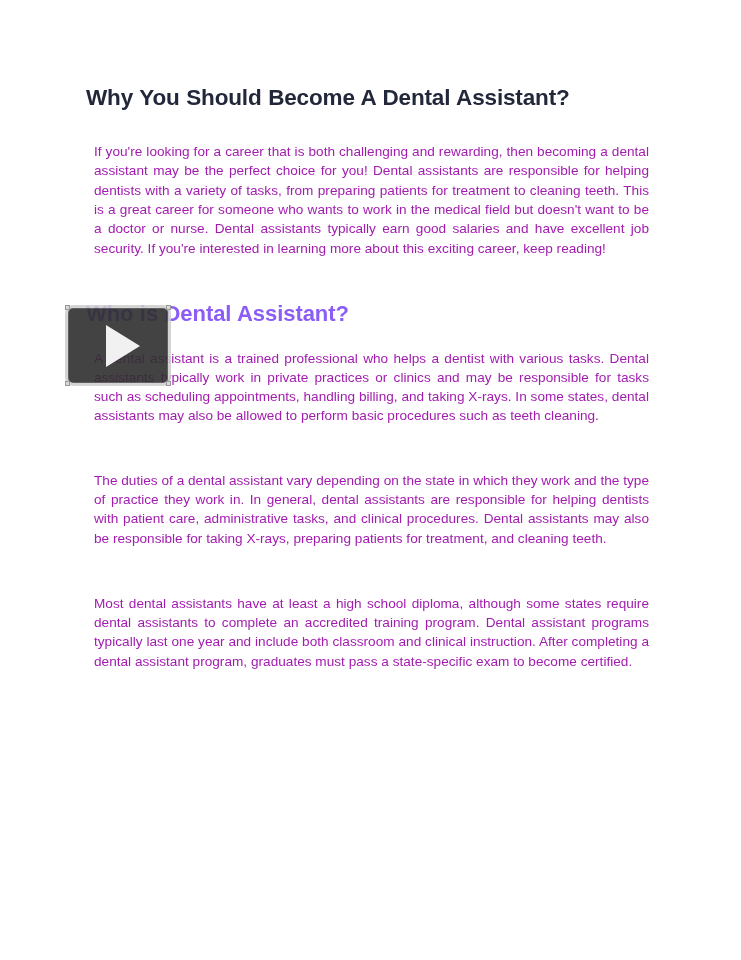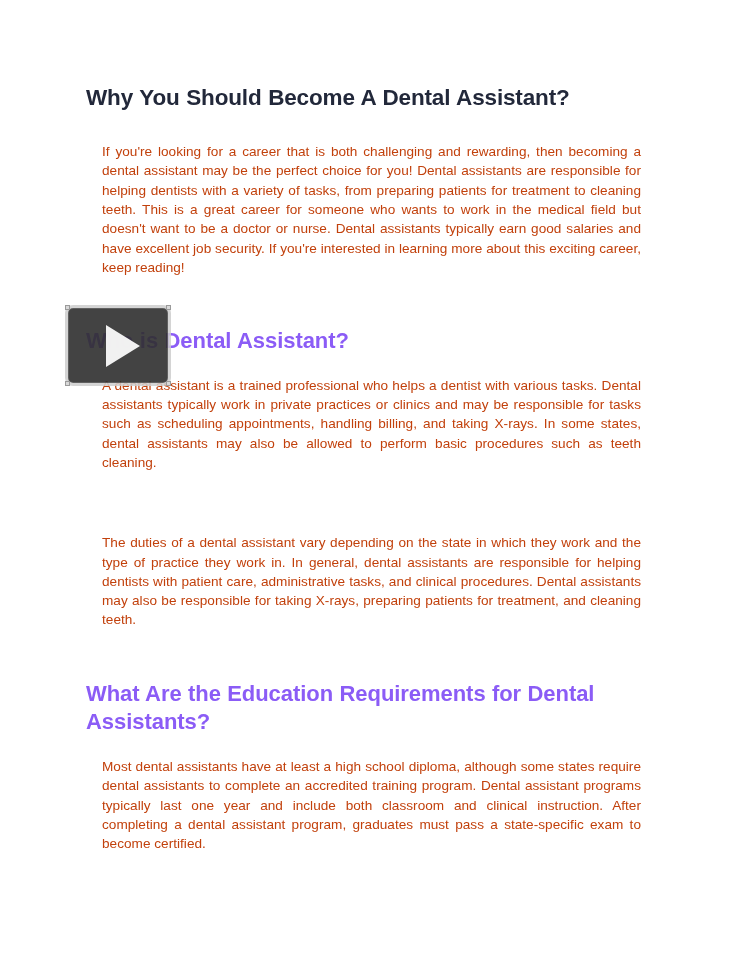--- a/index.html
+++ b/index.html
@@ -47,24 +47,24 @@
     font-weight: bold;
     color: #8b5cf6;
     letter-spacing: -0.05px;
     line-height: 1.3;
     margin: 4px 0 20px 0;
     word-spacing: 0.3px;
   }
 
   .body-par {
     font-size: 13.6px;
-    color: #c2410c;
+    color: #a21caf;
     line-height: 1.42;
     text-align: justify;
-    margin: 16px;
+    margin: 8px;
     letter-spacing: 0.02px;
   }
 
   .block-gap-1 { height: 30px; }
   .block-gap-2 { height: 29px; }
   .block-gap-3 { height: 30px; }
 
   
   .video-overlay {
     position: absolute;
@@ -118,21 +118,20 @@
 
     <h2 class="section-heading">Who is Dental Assistant?</h2>
     <p class="body-par">A dental assistant is a trained professional who helps a dentist with various tasks. Dental assistants typically work in private practices or clinics and may be responsible for tasks such as scheduling appointments, handling billing, and taking X-rays. In some states, dental assistants may also be allowed to perform basic procedures such as teeth cleaning.</p>
 
     <div class="block-gap-2"></div>
 
     <p class="body-par">The duties of a dental assistant vary depending on the state in which they work and the type of practice they work in. In general, dental assistants are responsible for helping dentists with patient care, administrative tasks, and clinical procedures. Dental assistants may also be responsible for taking X-rays, preparing patients for treatment, and cleaning teeth.</p>
 
     <div class="block-gap-3"></div>
 
-    <h2 class="section-heading">What Are the Education Requirements for Dental Assistants?</h2>
     <p class="body-par">Most dental assistants have at least a high school diploma, although some states require dental assistants to complete an accredited training program. Dental assistant programs typically last one year and include both classroom and clinical instruction. After completing a dental assistant program, graduates must pass a state-specific exam to become certified.</p>
 
   </div>
 
   <div class="video-overlay">
     <div class="play-triangle"></div>
     <span class="sel-handle tl"></span>
     <span class="sel-handle tr"></span>
     <span class="sel-handle bl"></span>
     <span class="sel-handle br"></span>

